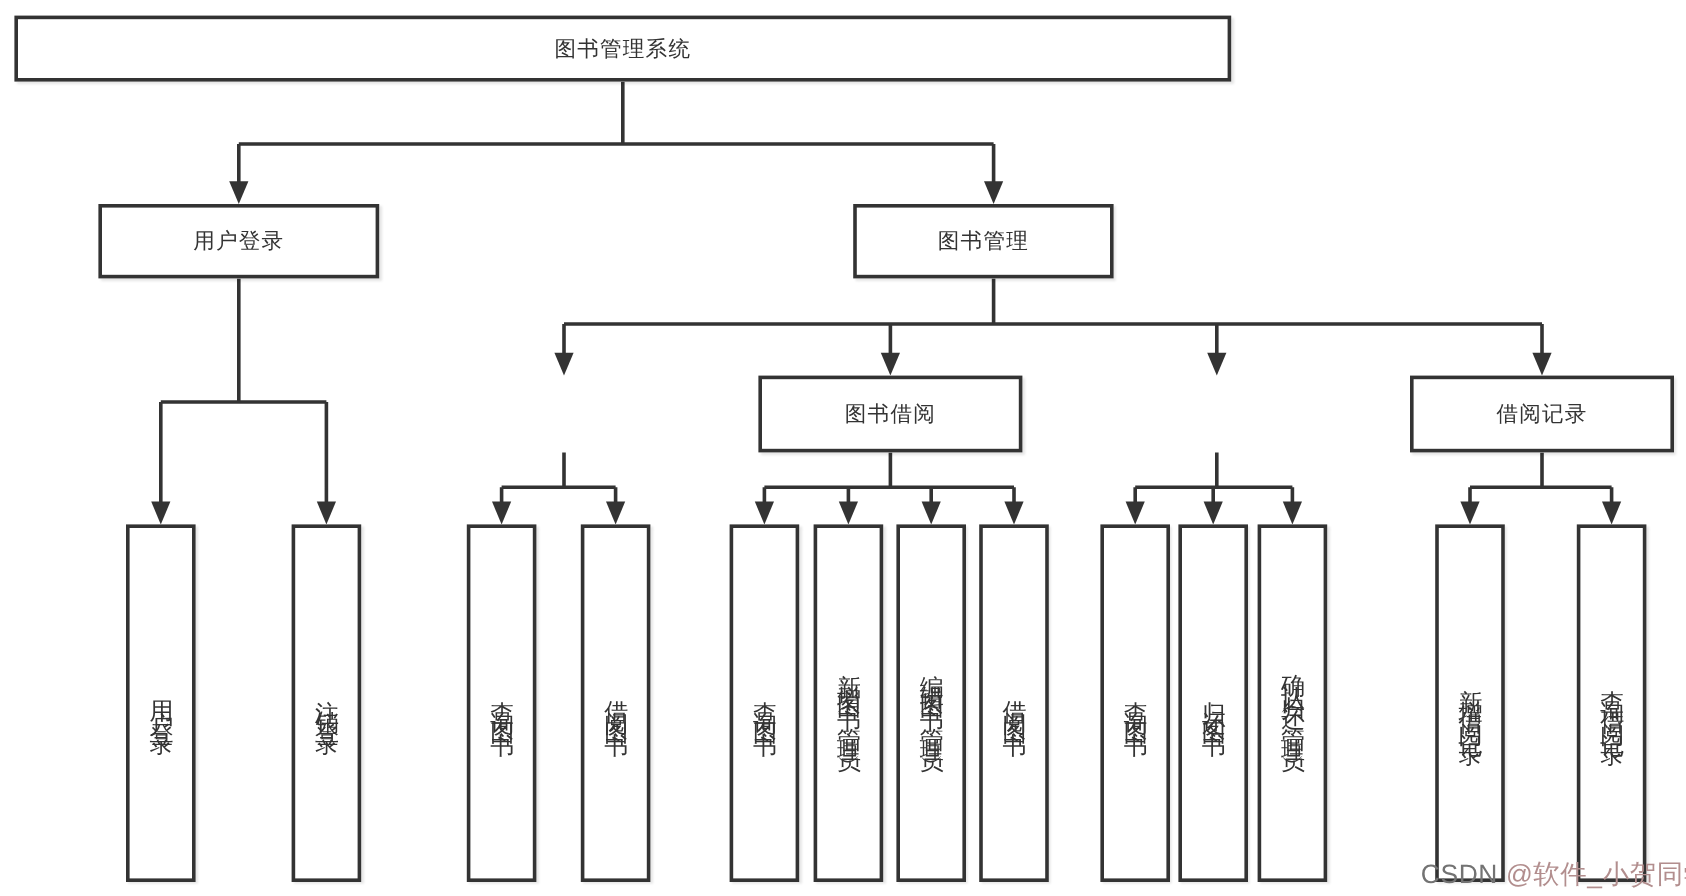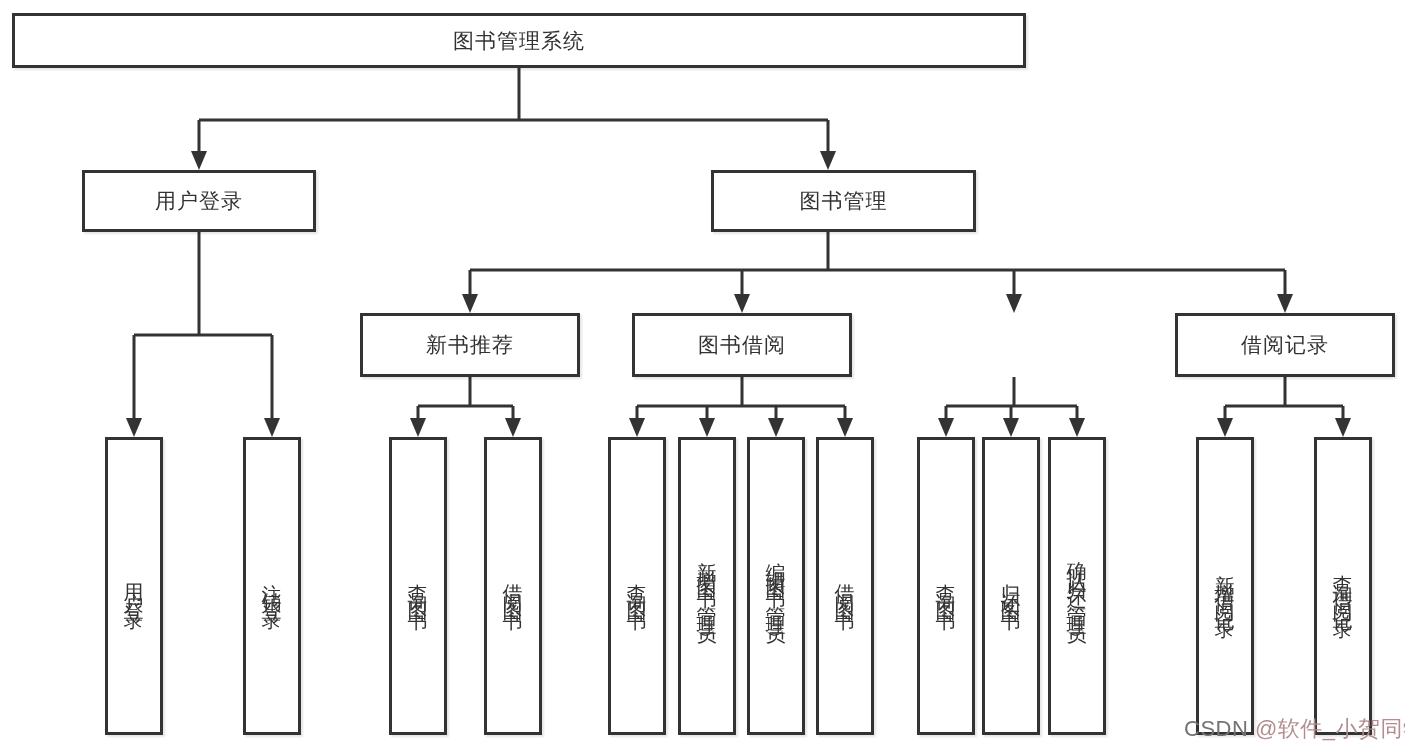--- a/index.html
+++ b/index.html
@@ -21,21 +21,21 @@
     box-sizing: border-box;
     background: #ffffff;
     border: 3px solid #333333;
     color: #333333;
     display: flex;
     align-items: center;
     justify-content: center;
     box-shadow: 2px 2px 2px rgba(0,0,0,0.10);
   }
   .hnode .label {
-    font-size: 21px;
+    font-size: 18px;
     letter-spacing: 1px;
     white-space: nowrap;
   }
   .vnode .label {
     writing-mode: vertical-lr;
     text-orientation: upright;
     font-size: 20px;
     letter-spacing: 9px;
     line-height: 1;
   }
@@ -77,27 +77,24 @@
       <polygon points="1335,418 1351,418 1343,437" fill="#333333"></polygon>
     </svg>
 
   <div class="node hnode" style="left:12px; top:13px; width:1014px; height:55px;">
     <span class="label">图书管理系统</span>
   </div>
 
   <div class="node hnode" style="left:82px; top:170px; width:234px; height:62px;">
     <span class="label">用户登录</span>
   </div>
-  <div class="node hnode" style="left:711px; top:170px; width:265px; height:62px;">
+  <div class="node hnode" style="left:711px; top:170px; width:217px; height:62px;">
     <span class="label">图书管理</span>
   </div>
 
-  <div class="node hnode" style="left:360px; top:313px; width:220px; height:64px;">
-    <span class="label">新书推荐</span>
-  </div>
   <div class="node hnode" style="left:632px; top:313px; width:220px; height:64px;text-align:right;">
     <span class="label">图书借阅</span>
   </div>
   <div class="node hnode" style="left:1175px; top:313px; width:220px; height:64px;">
     <span class="label">借阅记录</span>
   </div>
 
   <div class="node vnode" style="left:105px; top:437px; width:58px; height:298px;">
     <span class="label">用户登录</span>
   </div>

